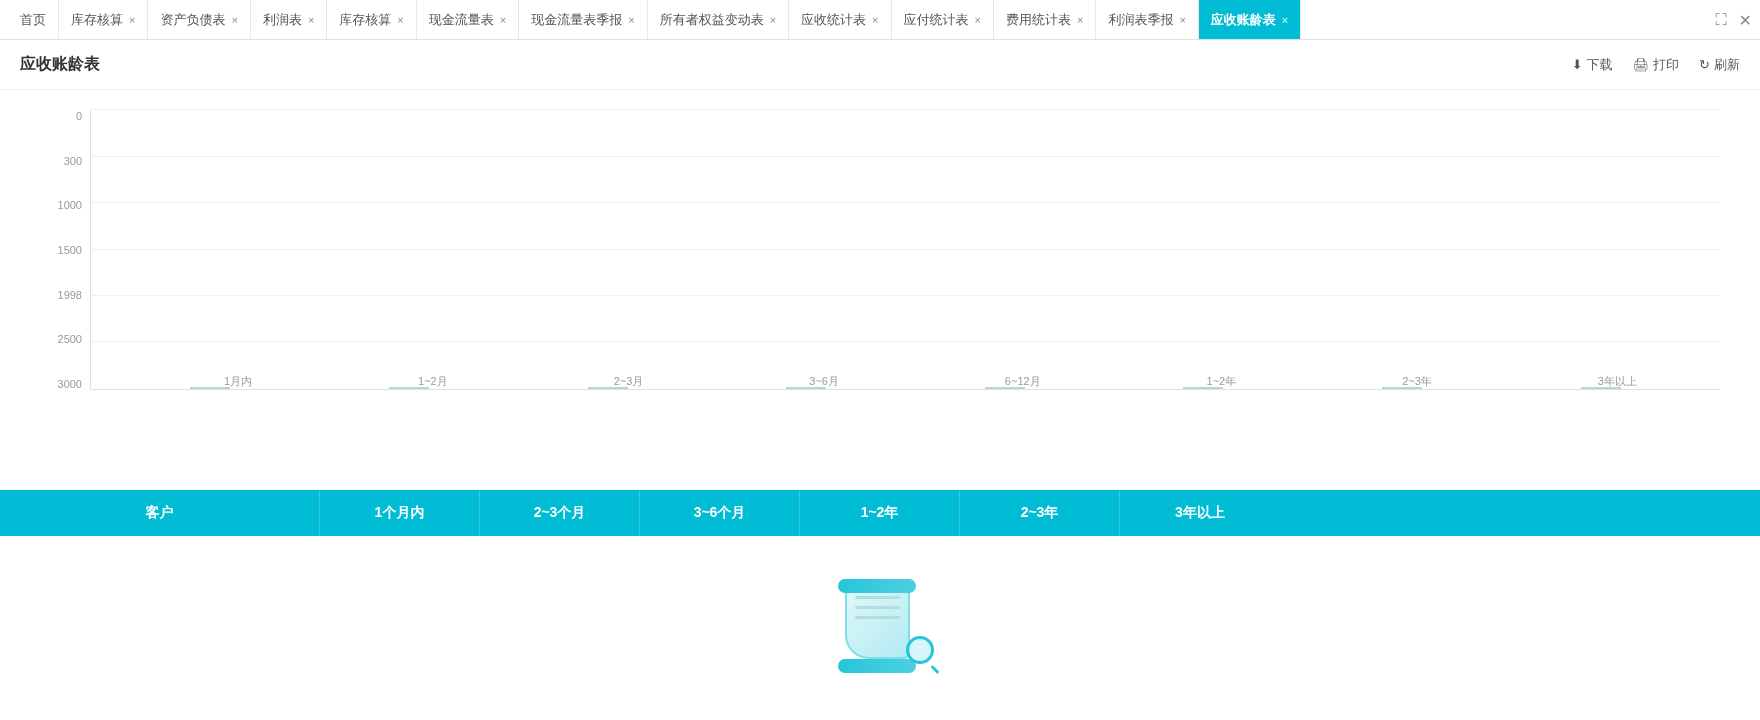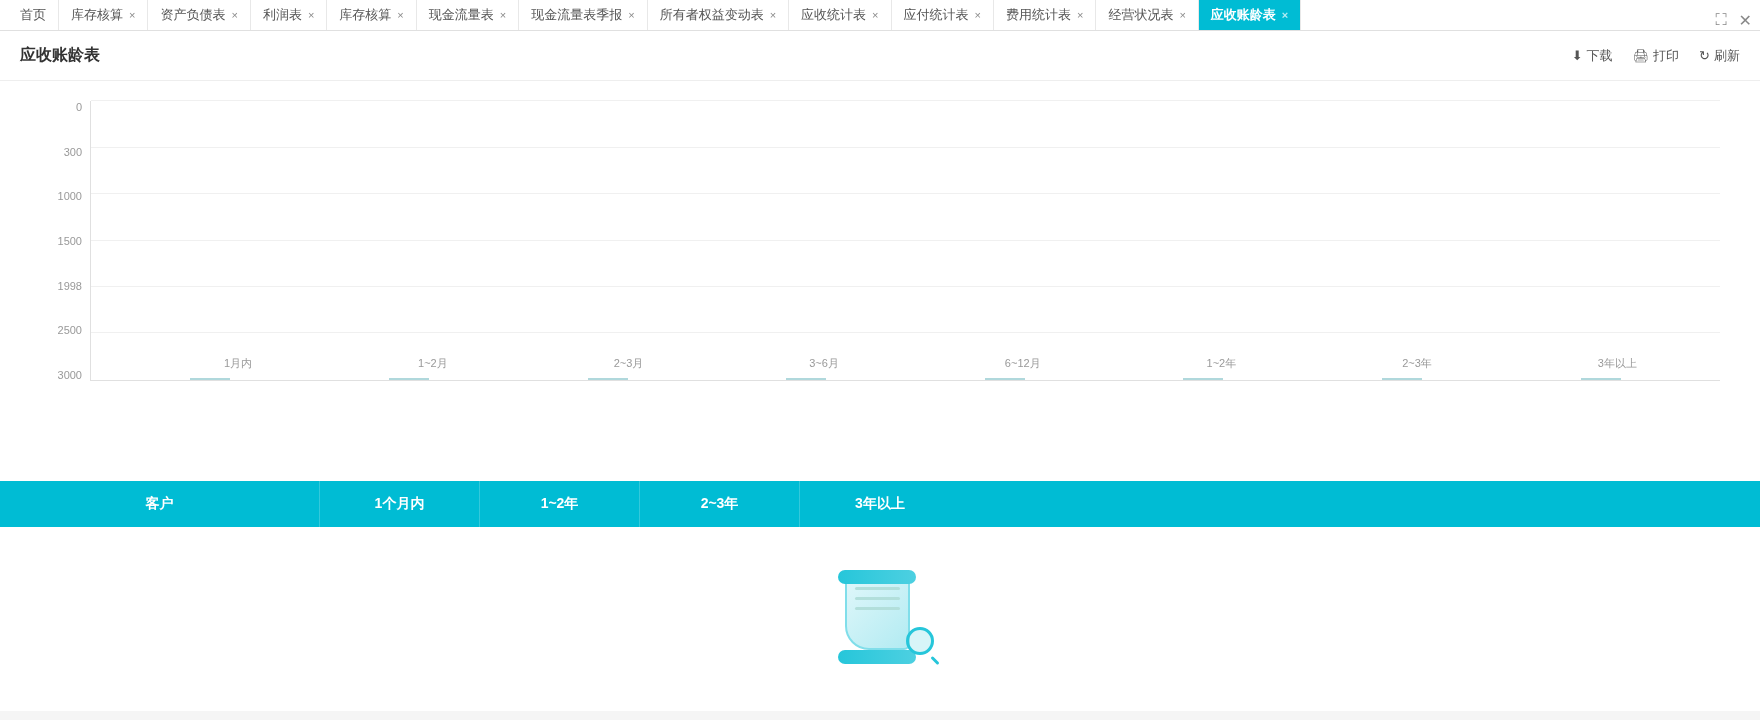--- a/index.html
+++ b/index.html
@@ -4,21 +4,21 @@
   <style>
     * { margin: 0; padding: 0; box-sizing: border-box; }
     body { font-family: 'Microsoft YaHei', Arial, sans-serif; font-size: 13px; background: #f5f5f5; color: #333; overflow: hidden; }
 
     
     .tab-bar {
       display: flex;
       align-items: center;
       background: #fff;
       border-bottom: 1px solid #e0e0e0;
-      height: 31px;
+      height: 40px;
       padding: 0 8px;
       overflow-x: auto;
       white-space: nowrap;
       position: relative;
     }
     .tab-bar::-webkit-scrollbar { display: none; }
     .tab-item {
       display: inline-flex;
       align-items: center;
       padding: 0 12px;
@@ -179,21 +179,21 @@
     }
 
     
     .x-axis {
       position: absolute;
       left: 50px;
       right: 0;
       bottom: 0;
       height: 40px;
       display: flex;
-      align-items: center;
+      align-items: flex-end;
       justify-content: space-around;
       padding-top: 6px;
     }
     .x-label {
       font-size: 11px;
       color: #999;
       text-align: center;
     }
 
     
@@ -264,21 +264,21 @@
   </div>
   <div class="tab-item">
     <span>应付统计表</span>
     <span class="close-btn">×</span>
   </div>
   <div class="tab-item">
     <span>费用统计表</span>
     <span class="close-btn">×</span>
   </div>
   <div class="tab-item">
-    <span>经营状况表</span>
+    <span>利润表季报</span>
     <span class="close-btn">×</span>
   </div>
   <div class="tab-item active">
     <span>应收账龄表</span>
     <span class="close-btn">×</span>
   </div>
 
   <div class="window-controls">
     <span class="window-control-btn">⛶</span>
     <span class="window-control-btn">✕</span>
@@ -364,20 +364,22 @@
           <span class="x-label">2~3年</span>
           <span class="x-label">3年以上</span>
         </div>
       </div>
     </div>
   </div>
 
   <div class="table-header">
     <div class="table-header-cell">客户</div>
     <div class="table-header-cell">1个月内</div>
+    <div class="table-header-cell">2~3个月</div>
+    <div class="table-header-cell">3~6个月</div>
     <div class="table-header-cell">1~2年</div>
     <div class="table-header-cell">2~3年</div>
     <div class="table-header-cell">3年以上</div>
   </div>
 
   <div class="empty-state">
     <div style="position: relative; width: 100px; height: 100px;">
 
       <div style="position: absolute; left: 15px; top: 8px; width: 65px; height: 75px; background: linear-gradient(135deg, #e0f7fa, #b2ebf2); border-radius: 6px 6px 6px 24px; border: 2px solid #80deea;">
         <div style="position: absolute; top: 10px; left: 8px; right: 8px; height: 3px; background: #b2dfdb; border-radius: 2px;"></div>

